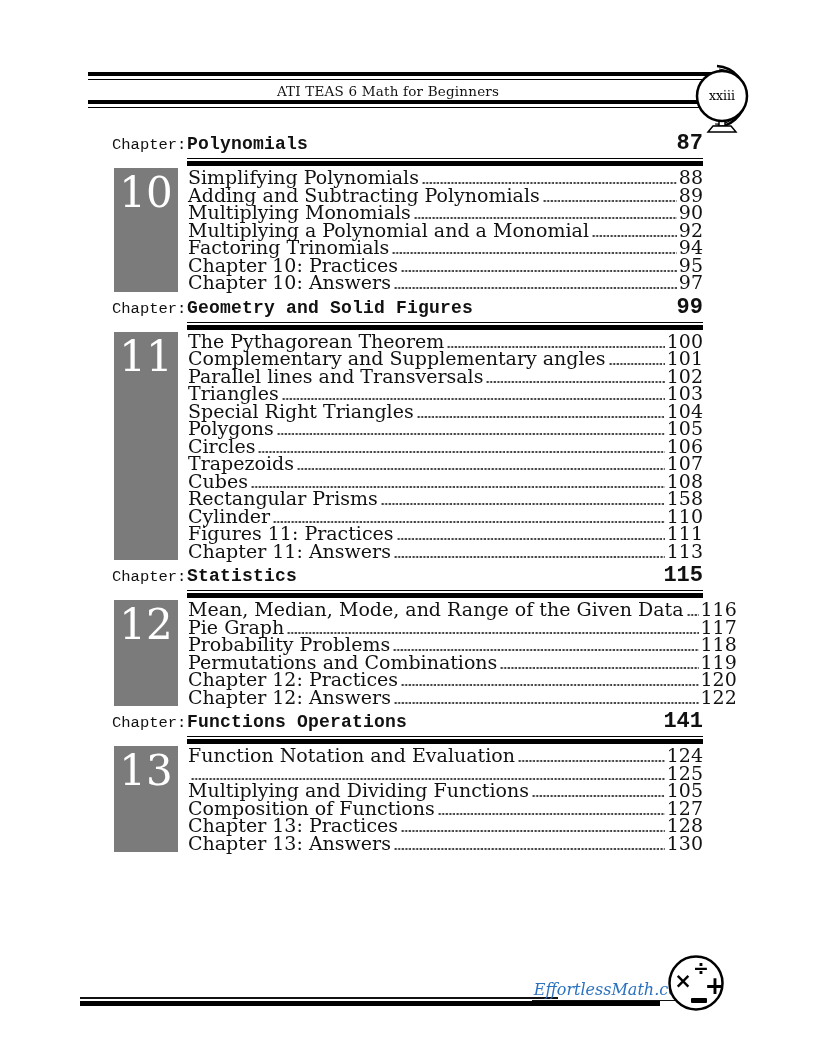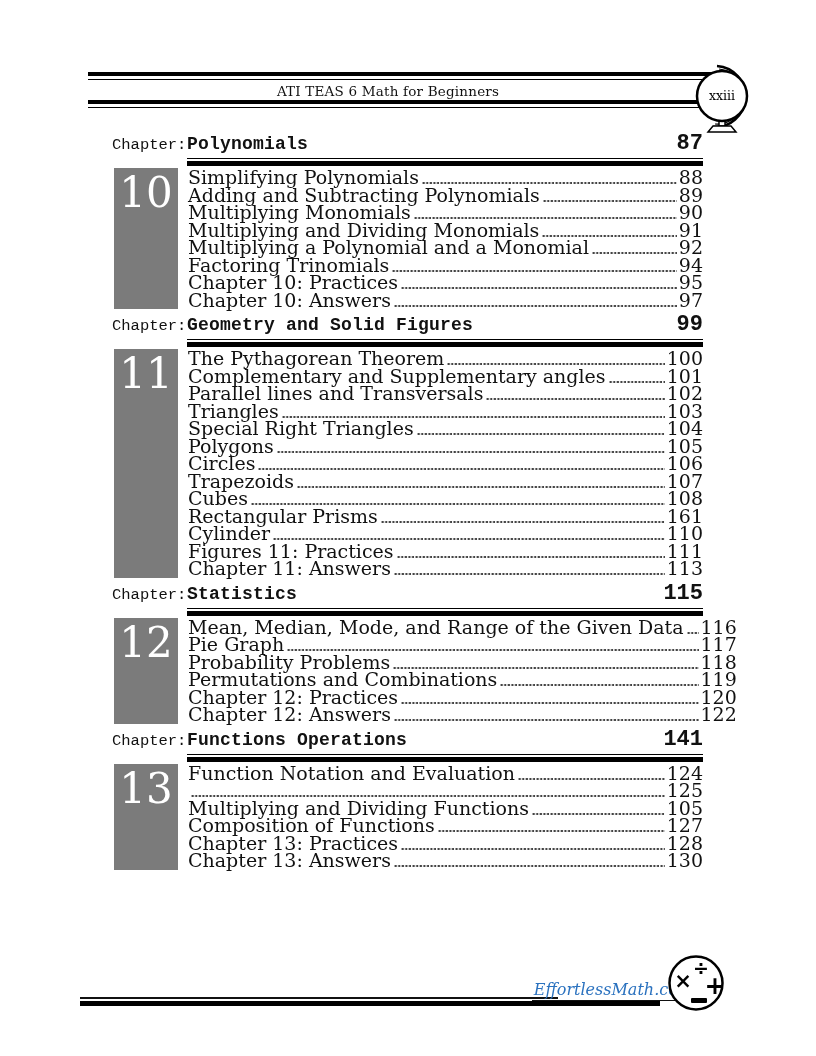--- a/index.html
+++ b/index.html
@@ -108,25 +108,20 @@
     <span class="dots"></span>
     <span class="entry-page">89</span>
   </div>
 
   <div class="entry">
     <span class="entry-label">Multiplying Monomials</span>
     <span class="dots"></span>
     <span class="entry-page">90</span>
   </div>
 
-  <div class="entry">
-    <span class="entry-label">Multiplying and Dividing Monomials</span>
-    <span class="dots"></span>
-    <span class="entry-page">91</span>
-  </div>
 
   <div class="entry">
     <span class="entry-label">Multiplying a Polynomial and a Monomial</span>
     <span class="dots"></span>
     <span class="entry-page">92</span>
   </div>
 
 
   <div class="entry">
     <span class="entry-label">Factoring Trinomials</span>
@@ -209,21 +204,21 @@
 
   <div class="entry">
     <span class="entry-label">Cubes</span>
     <span class="dots"></span>
     <span class="entry-page">108</span>
   </div>
 
   <div class="entry">
     <span class="entry-label">Rectangular Prisms</span>
     <span class="dots"></span>
-    <span class="entry-page">161</span>
+    <span class="entry-page">158</span>
   </div>
 
   <div class="entry">
     <span class="entry-label">Cylinder</span>
     <span class="dots"></span>
     <span class="entry-page">110</span>
   </div>
 
   <div class="entry">
     <span class="entry-label">Figures 11: Practices</span>

